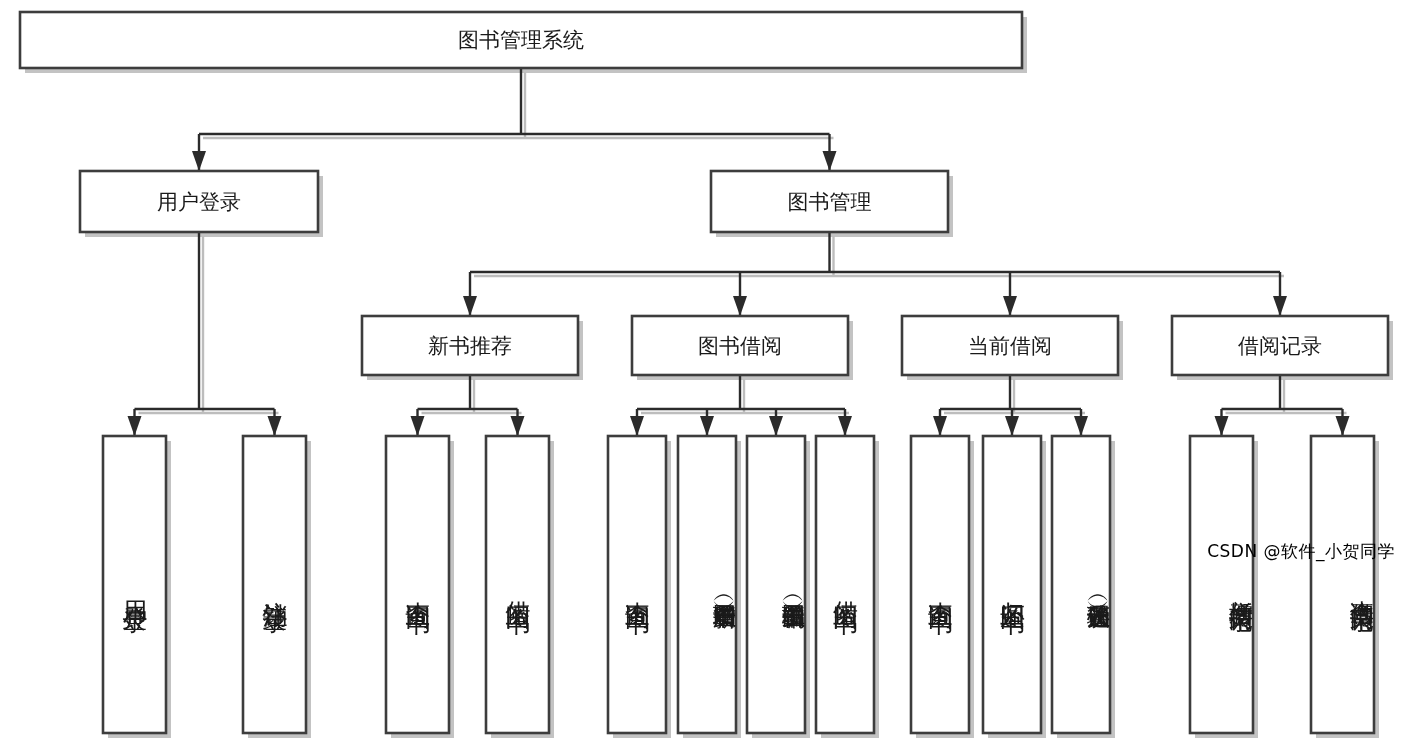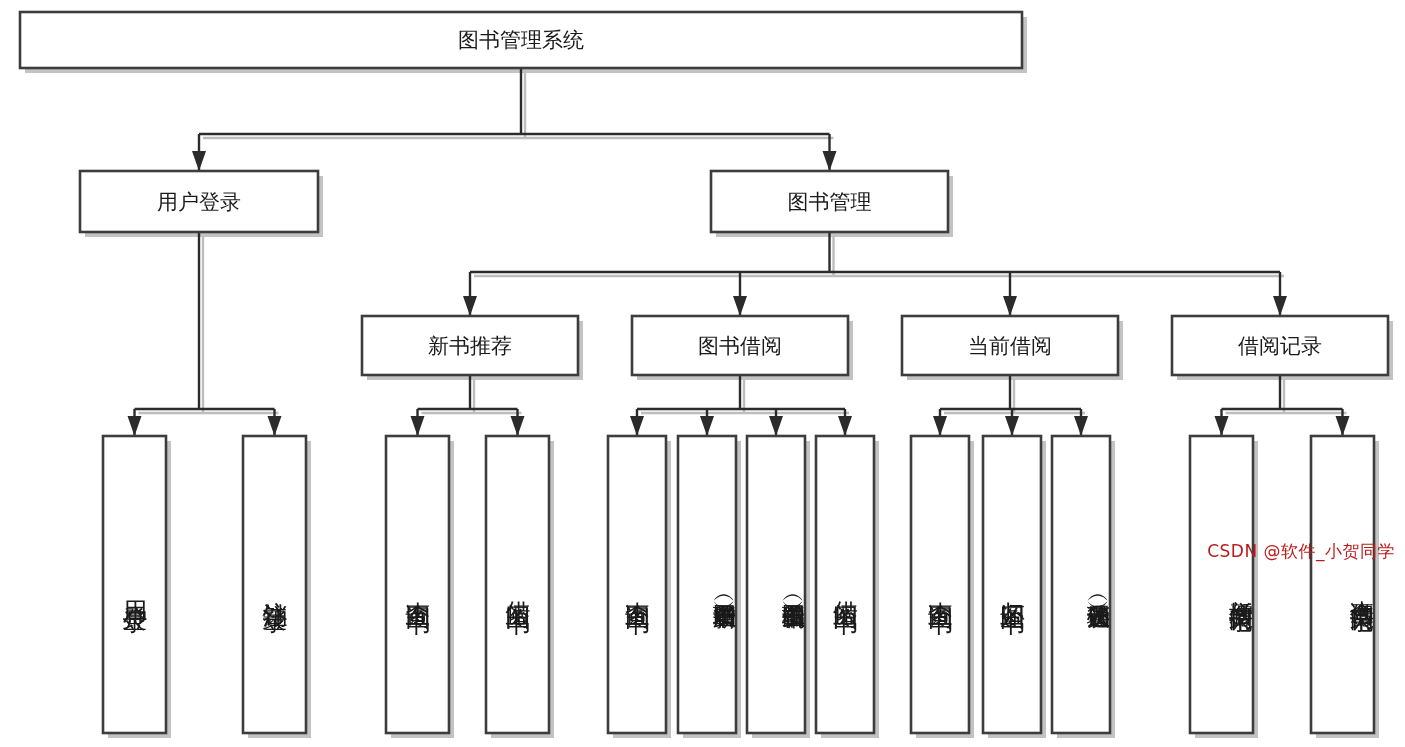--- a/index.html
+++ b/index.html
@@ -71,21 +71,21 @@
     letter-spacing: 3px;
     white-space: nowrap;
     pointer-events: none;
   }
   .watermark {
     position: absolute;
     right: 10px;
     bottom: 4px;
     font-family: "DejaVu Sans", "Liberation Sans", sans-serif;
     font-size: 17px;
-    color: #b91c1c;
+    color: #000000;
     white-space: nowrap;
     letter-spacing: 0.5px;
   }
 </style>
 </head>
 <body>
 
 <div id="diagram-root">
   <svg class="flow" viewBox="0 0 1405 747">
     <g id="shadow-layer">

